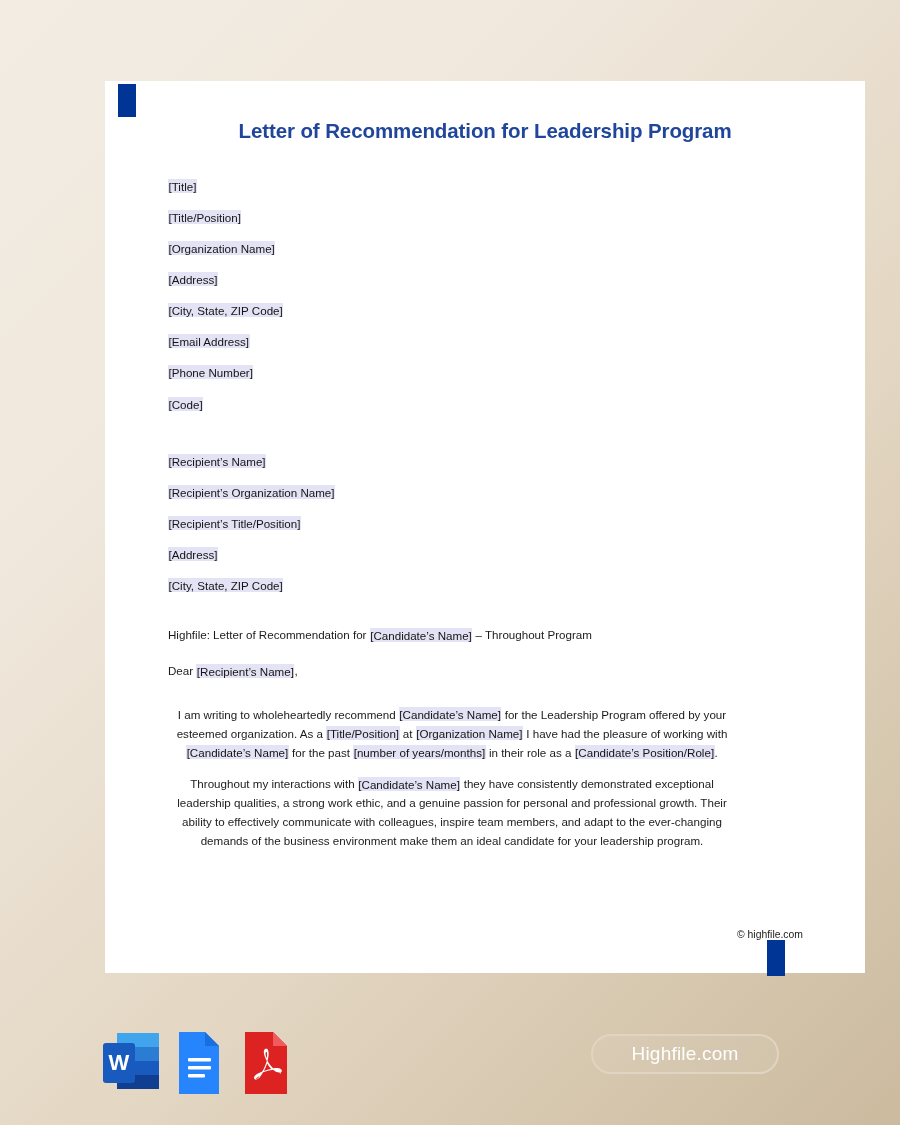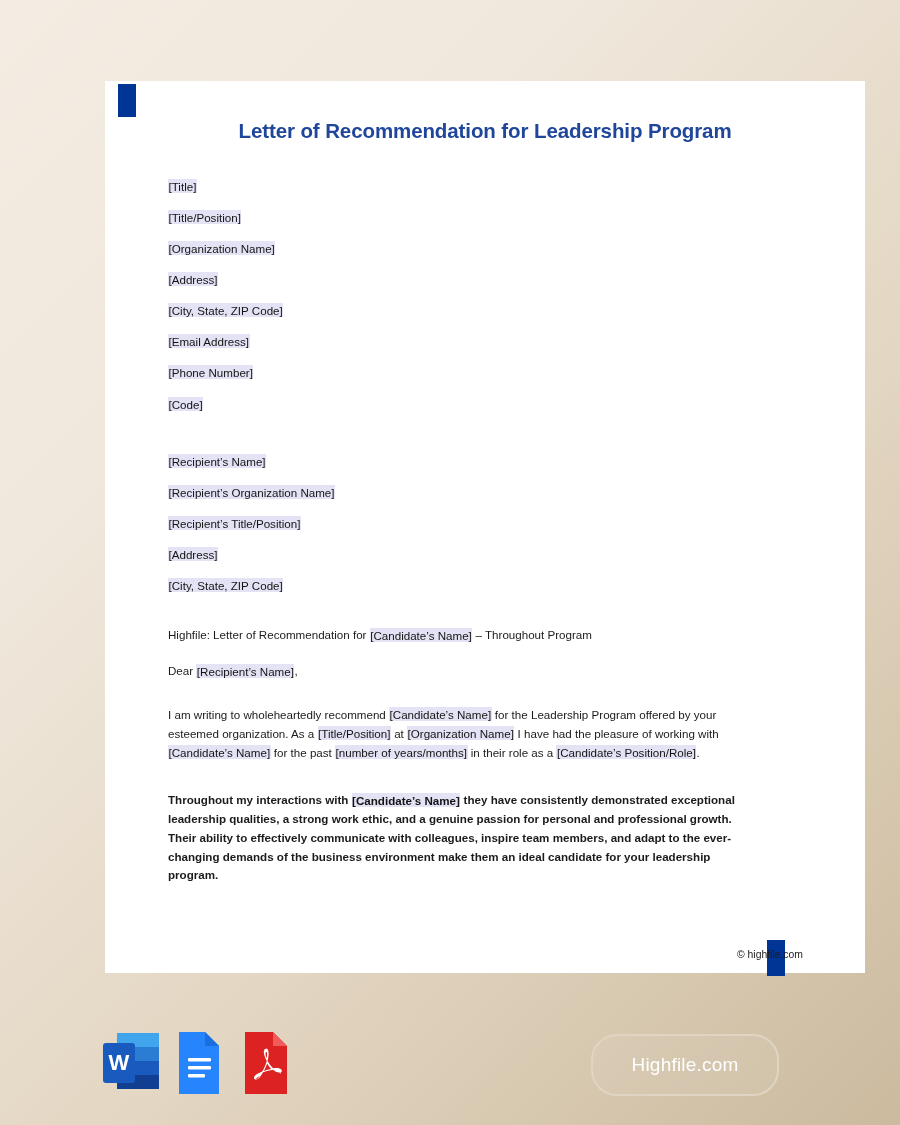--- a/index.html
+++ b/index.html
@@ -73,39 +73,38 @@
 
   .block-gap-lg { height: 26px; }
   .block-gap-md { height: 18px; }
 
   .subject-line,
   .salutation-line {
     white-space: nowrap;
   }
 
   .para {
-    text-align: left;
+    text-align: center;
     line-height: 1.62;
   }
-  .para + .para { margin-top: 29px; font-weight: bold; }
+  .para + .para { margin-top: 13px; }
 
   
   .ph {
     background: #e4e3f5;
     color: #141414;
     padding: 0.5px 0.5px;
   }
 
   .footer-credit {
     position: absolute;
     right: 62px;
     top: 848px;
     font-size: 10.4px;
     color: #1b1b1b;
-    margin-top: 20px;
   }
 
   
   .file-icons {
     position: absolute;
     left: 101px;
     top: 1026px;
     height: 74px;
     display: flex;
     align-items: center;
@@ -117,21 +116,21 @@
     position: relative;
     display: block;
   }
   .file-icon svg { display: block; width: 100%; height: 100%; }
 
   .brand-pill {
     position: absolute;
     left: 591px;
     top: 1034px;
     width: 188px;
-    height: 62px;
+    height: 40px;
     border-radius: 26px;
     border: 2px solid #e0d5c2;
     background: rgba(255,255,255,0.06);
     display: flex;
     align-items: center;
     justify-content: center;
     color: #ffffff;
     font-size: 19px;
     letter-spacing: 0.2px;
   }

